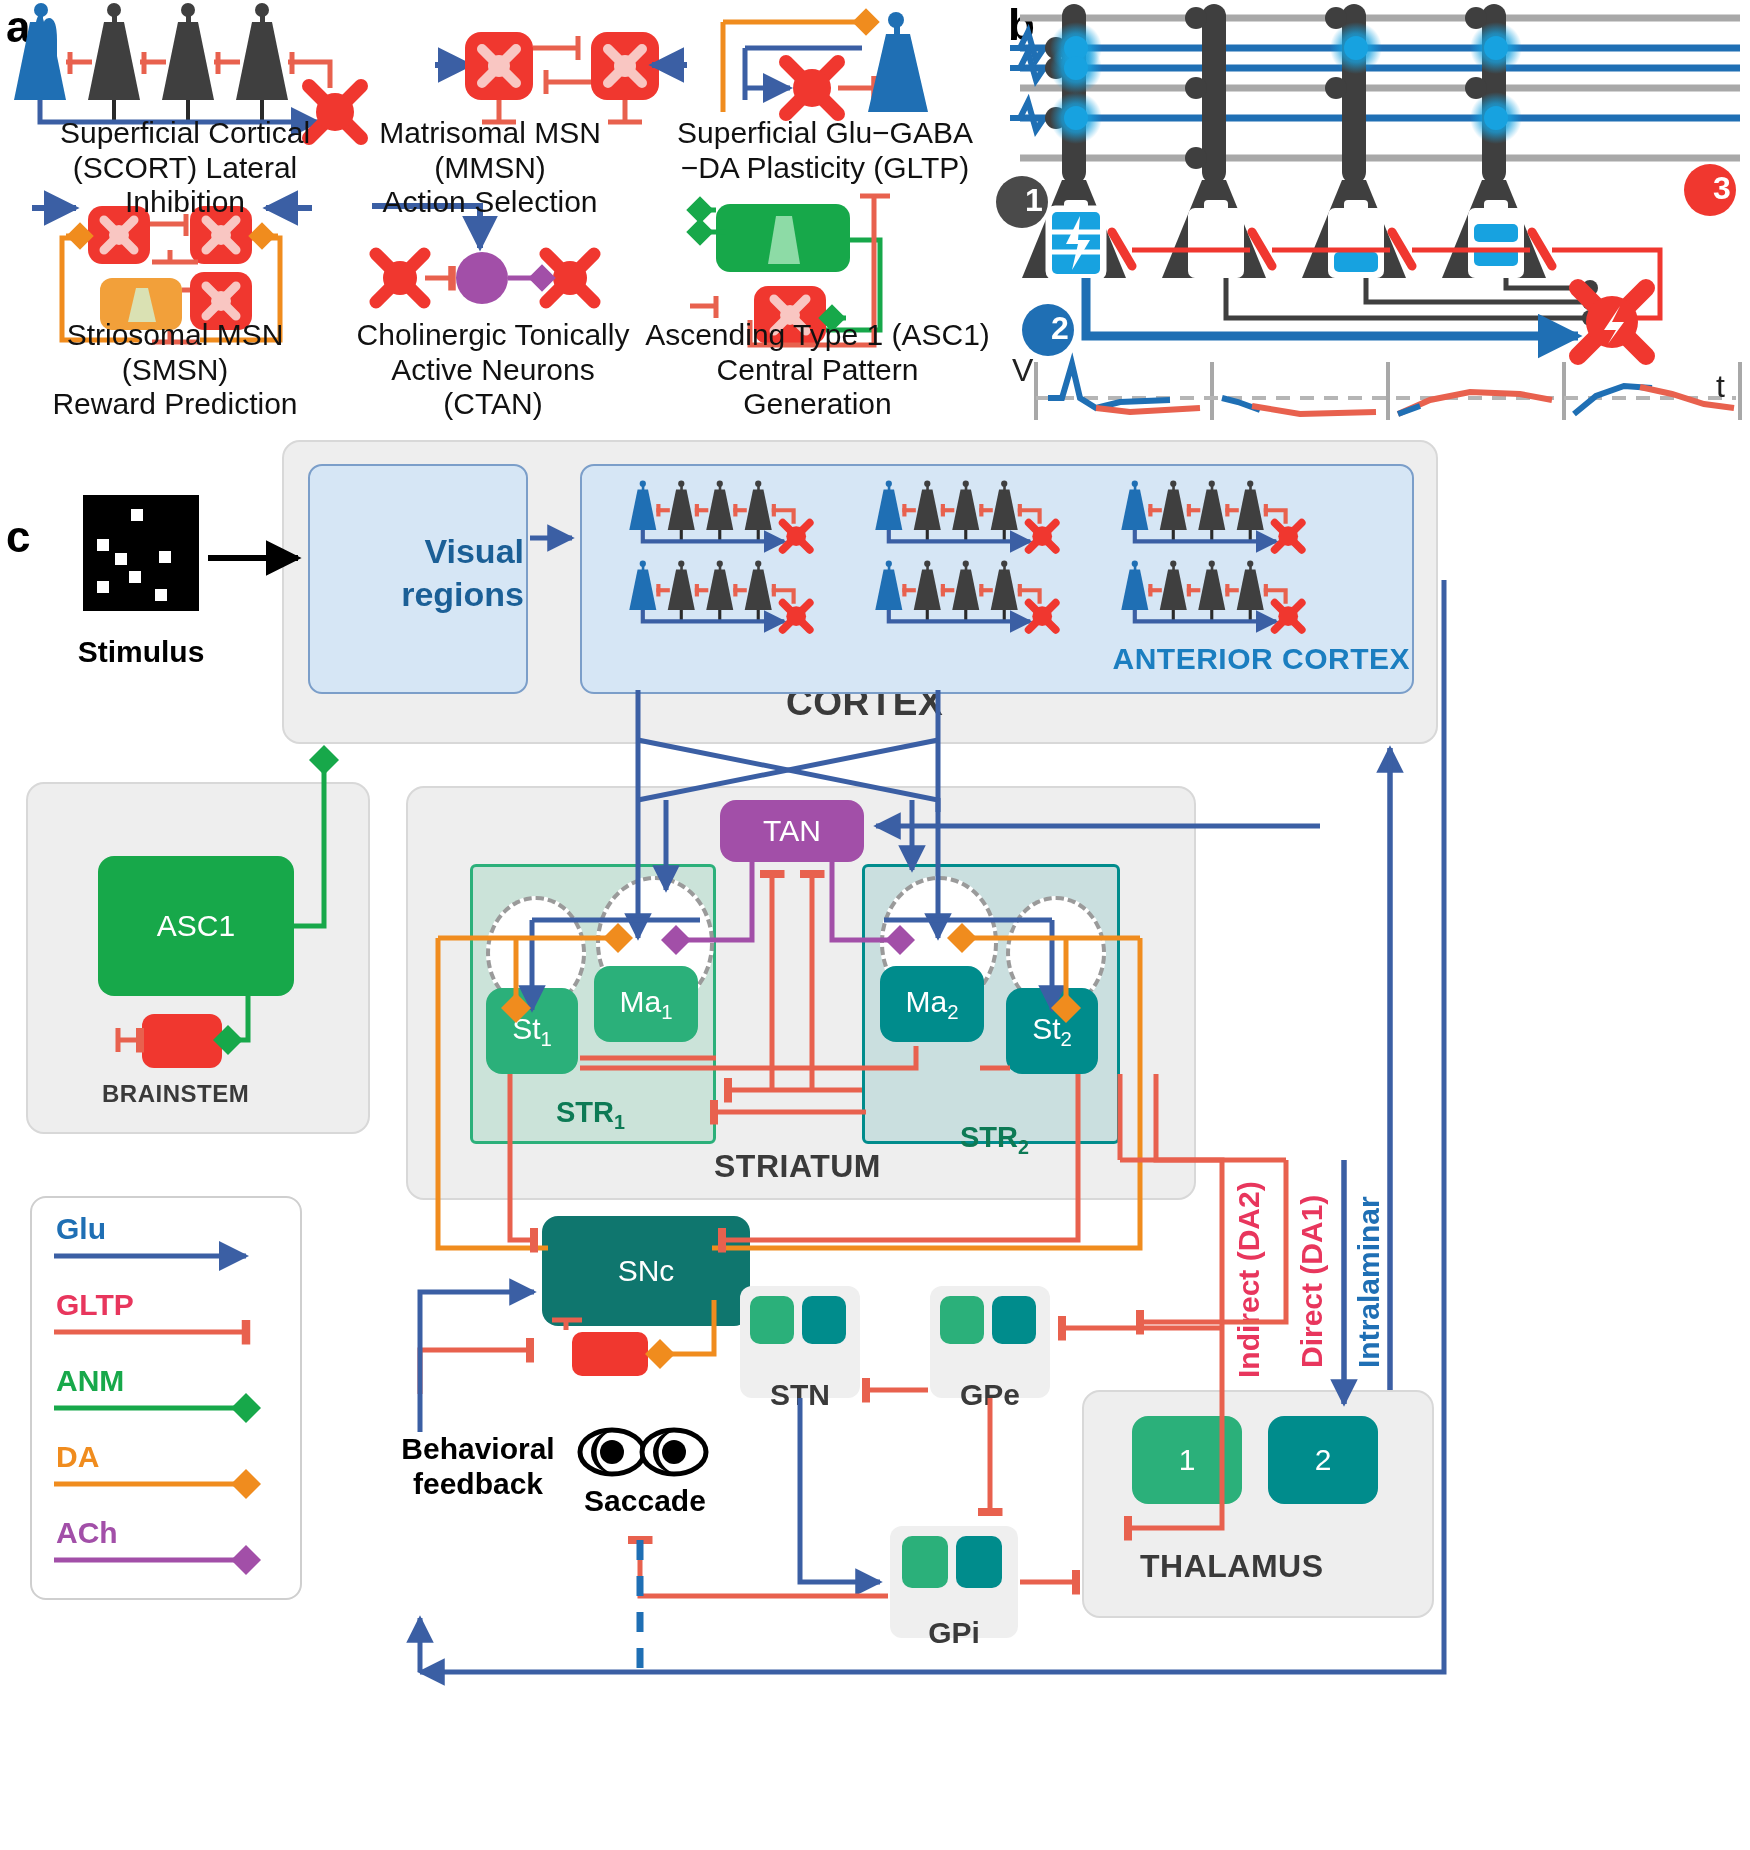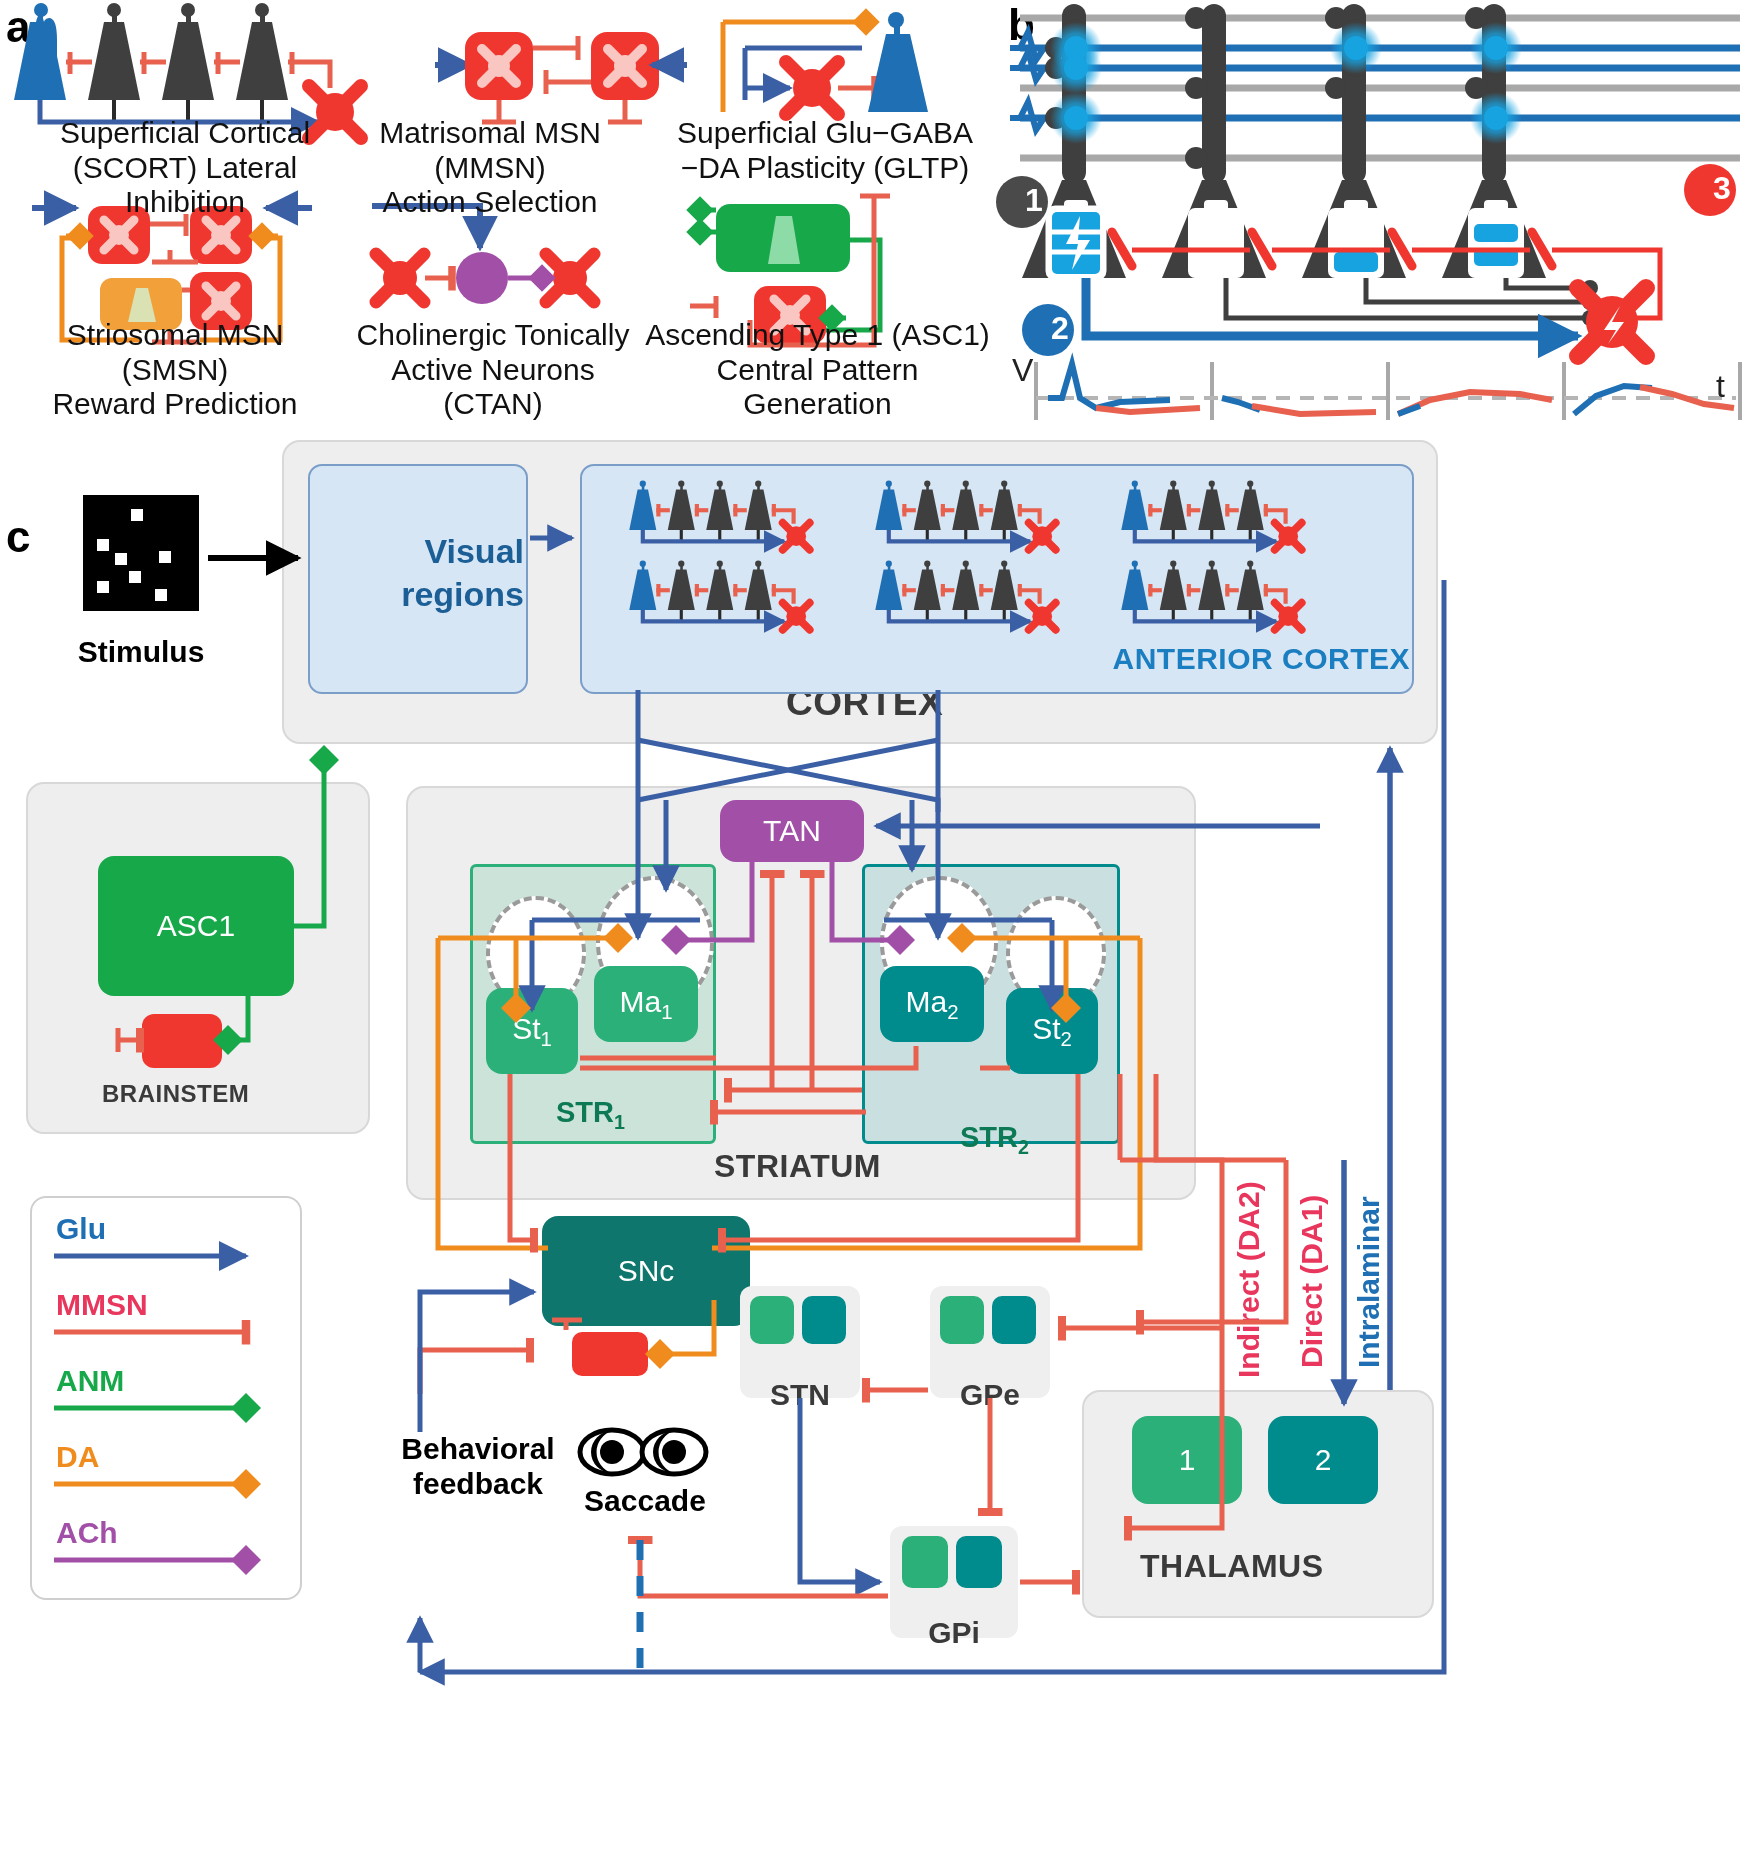--- a/index.html
+++ b/index.html
@@ -501,21 +501,21 @@
     </g>
   </svg>
   <div class="bold-lbl" style="left:570px;top:1484px;width:150px;">Saccade</div>
 
   <div class="v-label" style="left:1232px;top:1378px;font-size:30px;color:#e8365d;transform:rotate(-90deg);">Indirect (DA2)</div>
   <div class="v-label" style="left:1295px;top:1368px;font-size:30px;color:#e8365d;transform:rotate(-90deg);">Direct (DA1)</div>
   <div class="v-label" style="left:1352px;top:1368px;font-size:30px;color:#1f6fb4;transform:rotate(-90deg);">Intralaminar</div>
 
   <div class="legend-box" style="left:30px;top:1196px;width:268px;height:400px;"></div>
   <div class="legend-name" style="left:56px;top:1212px;color:#1f6fb4;">Glu</div>
-  <div class="legend-name" style="left:56px;top:1288px;color:#e8365d;">MMSN</div>
+  <div class="legend-name" style="left:56px;top:1288px;color:#e8365d;">GLTP</div>
   <div class="legend-name" style="left:56px;top:1364px;color:#17a84a;">ANM</div>
   <div class="legend-name" style="left:56px;top:1440px;color:#f08c1e;">DA</div>
   <div class="legend-name" style="left:56px;top:1516px;color:#a24fa8;">ACh</div>
 
   <svg width="240" height="400" style="left:46px;top:1196px;">
     <defs>
       <marker id="lgArr" viewBox="0 0 10 10" refX="9" refY="5" markerWidth="6" markerHeight="6" orient="auto-start-reverse">
           <path d="M0,0 L10,5 L0,10 z" fill="#3b5fa4"></path>
         </marker>
       <marker id="lgBar" viewBox="0 0 10 10" refX="3" refY="5" markerWidth="5" markerHeight="5" orient="auto">

